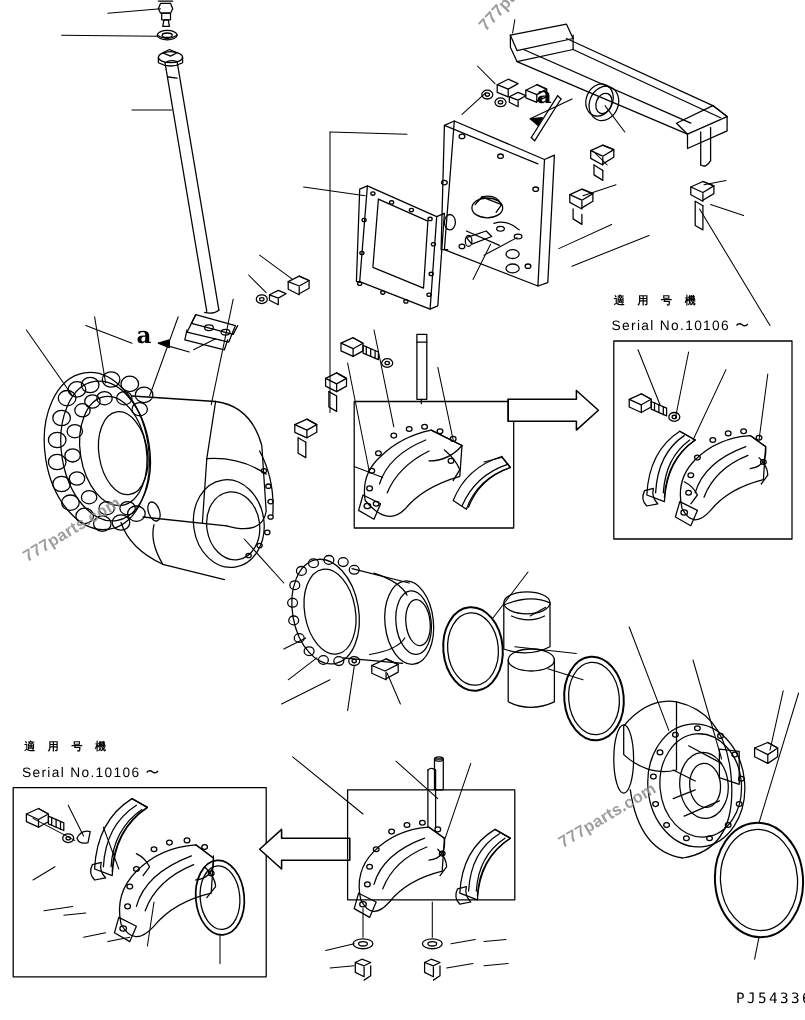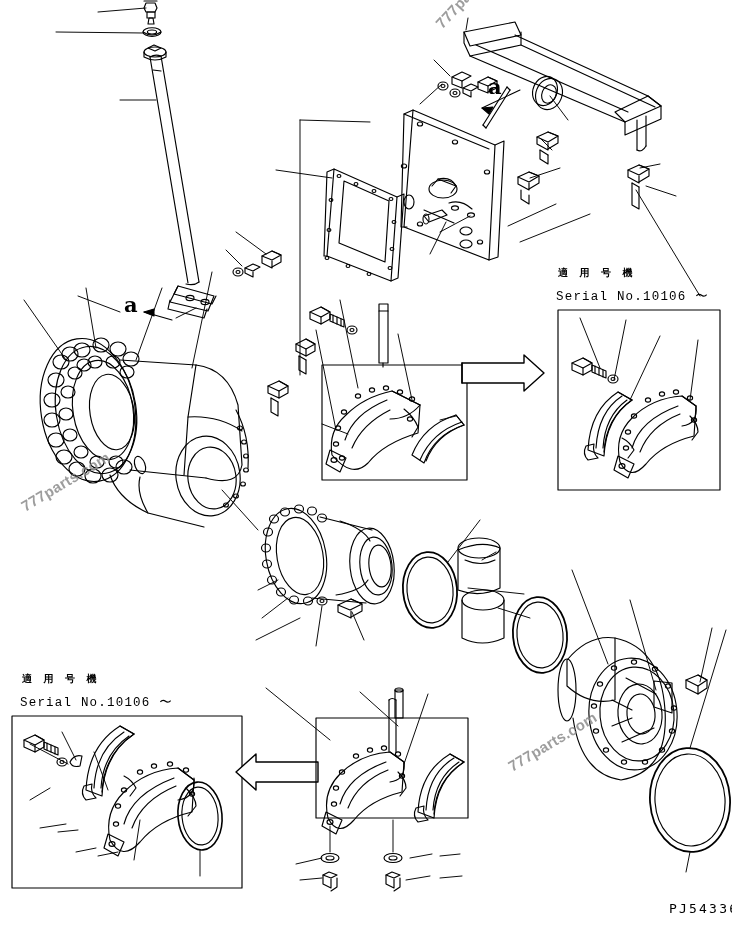--- a/index.html
+++ b/index.html
@@ -2,21 +2,21 @@
 <html><head>
 <meta charset="utf-8">
 <style>
   html,body{margin:0;padding:0;background:#fff;}
   body{width:732px;height:927px;overflow:hidden;
        font-family:"Liberation Sans",sans-serif;color:#000;}
   #sheet{position:relative;width:732px;height:927px;background:#fff;}
   svg.layer{position:absolute;left:0;top:0;width:732px;height:927px;}
   .lbl{position:absolute;white-space:pre;}
   .jp{font-family:"DejaVu Sans",sans-serif;font-size:10px;letter-spacing:4px;font-weight:600;}
-  .serial{font-family:Liberation Mono, monospace;font-size:12.5px;letter-spacing:1.2px;}
+  .serial{font-family:Liberation Sans, sans-serif;font-size:12.5px;letter-spacing:1.2px;}
   .callout{font-family:"DejaVu Serif","Liberation Serif",serif;font-size:21px;font-weight:700;}
   .partno{font-family:"DejaVu Sans Mono","Liberation Mono",monospace;font-size:13px;letter-spacing:2.2px;}
   .wm{position:absolute;color:#8d8d8d;font-family:"Liberation Sans",sans-serif;
       font-size:15px;font-weight:700;letter-spacing:.3px;white-space:nowrap;opacity:.85;}
 </style>
 </head>
 <body>
 
 <div id="sheet">
 

